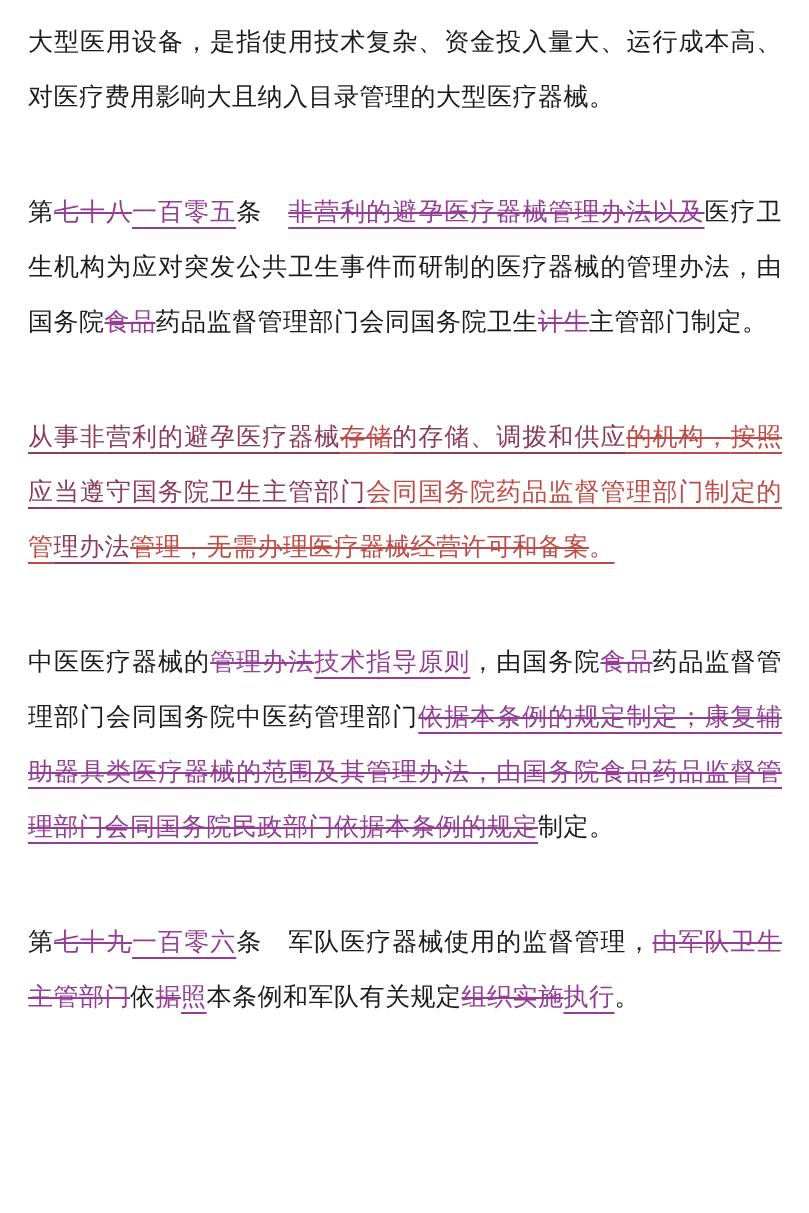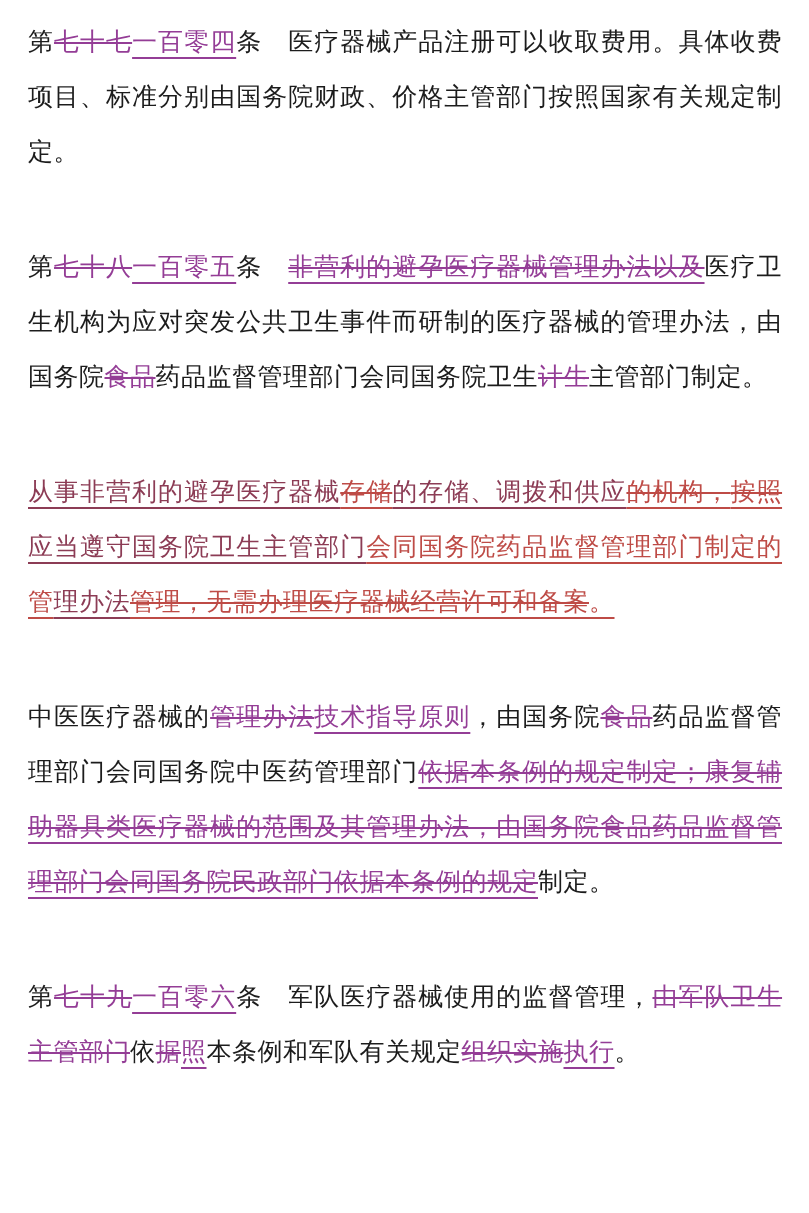--- a/index.html
+++ b/index.html
@@ -44,18 +44,18 @@
   }
   .run.strike-underline {
     text-decoration-line: underline line-through;
     font-family: Liberation Serif, serif;
   }
 </style>
 </head>
 <body>
 
 <main class="doc" style="background: rgb(255, 255, 255);">
-    <p class="para"><span class="run normal" style="color: rgb(28, 28, 28);">第</span><span class="run strike" style="color: rgb(148, 61, 150);">七十七</span><span class="run underline" style="color: rgb(148, 61, 150);">一百零四</span><span class="run normal" style="color: rgb(28, 28, 28);">条　医疗器械产品注册可以收取费用。具体收费项目、标准分别由国务院财政、价格主管部门按照国家有关规定制定。</span></p>
+    <p class="para"><span class="run normal" style="color: rgb(28, 28, 28);">大型医用设备，是指使用技术复杂、资金投入量大、运行成本高、对医疗费用影响大且纳入目录管理的大型医疗器械。</span></p>
     <p class="para"><span class="run normal" style="color: rgb(28, 28, 28);">第</span><span class="run strike" style="color: rgb(148, 61, 150);">七十八</span><span class="run underline" style="color: rgb(148, 61, 150);">一百零五</span><span class="run normal" style="color: rgb(28, 28, 28);">条　</span><span class="run strike-underline" style="color: rgb(148, 61, 150);">非营利的避孕医疗器械管理办法以及</span><span class="run normal" style="color: rgb(28, 28, 28);">医疗卫生机构为应对突发公共卫生事件而研制的医疗器械的管理办法，由国务院</span><span class="run strike" style="color: rgb(148, 61, 150);">食品</span><span class="run normal" style="color: rgb(28, 28, 28);">药品监督管理部门会同国务院卫生</span><span class="run strike" style="color: rgb(148, 61, 150);">计生</span><span class="run normal" style="color: rgb(28, 28, 28);">主管部门制定。</span></p>
     <p class="para"><span class="run underline" style="color: rgb(140, 60, 85);">从事非营利的避孕医疗器械</span><span class="run strike-underline" style="color: rgb(190, 75, 70);">存储</span><span class="run underline" style="color: rgb(140, 60, 85);">的存储、调拨和供应</span><span class="run strike-underline" style="color: rgb(190, 75, 70);">的机构，</span><span class="run strike-underline" style="color: rgb(190, 75, 70);">按照</span><span class="run underline" style="color: rgb(140, 60, 85);">应当遵守国务院卫生主管部门</span><span class="run underline" style="color: rgb(190, 75, 70);">会同国务院药品监督管理部门制定的管</span><span class="run underline" style="color: rgb(140, 60, 85);">理办法</span><span class="run strike-underline" style="color: rgb(190, 75, 70);">管理，无需办理医疗器械经营许可和备案</span><span class="run underline" style="color: rgb(190, 75, 70);">。</span></p>
     <p class="para"><span class="run normal" style="color: rgb(28, 28, 28);">中医医疗器械的</span><span class="run strike" style="color: rgb(148, 61, 150);">管理办法</span><span class="run underline" style="color: rgb(148, 61, 150);">技术指导原则</span><span class="run normal" style="color: rgb(28, 28, 28);">，由国务院</span><span class="run strike" style="color: rgb(148, 61, 150);">食品</span><span class="run normal" style="color: rgb(28, 28, 28);">药品监督管理部门会同国务院中医药管理部门</span><span class="run strike-underline" style="color: rgb(148, 61, 150);">依据本条例的规定制定；康复辅助器具类医疗器械的范围及其管理办法，由国务院食品药品监督管理部门会同国务院民政部门依据本条例的规定</span><span class="run normal" style="color: rgb(28, 28, 28);">制定。</span></p>
     <p class="para"><span class="run normal" style="color: rgb(28, 28, 28);">第</span><span class="run strike" style="color: rgb(148, 61, 150);">七十九</span><span class="run underline" style="color: rgb(148, 61, 150);">一百零六</span><span class="run normal" style="color: rgb(28, 28, 28);">条　军队医疗器械使用的监督管理，</span><span class="run strike" style="color: rgb(148, 61, 150);">由军队卫生主管部门</span><span class="run normal" style="color: rgb(28, 28, 28);">依</span><span class="run strike" style="color: rgb(148, 61, 150);">据</span><span class="run underline" style="color: rgb(148, 61, 150);">照</span><span class="run normal" style="color: rgb(28, 28, 28);">本条例和军队有关规定</span><span class="run strike" style="color: rgb(148, 61, 150);">组织实施</span><span class="run underline" style="color: rgb(148, 61, 150);">执行</span><span class="run normal" style="color: rgb(28, 28, 28);">。</span></p>
   </main>
 
 </body></html>

